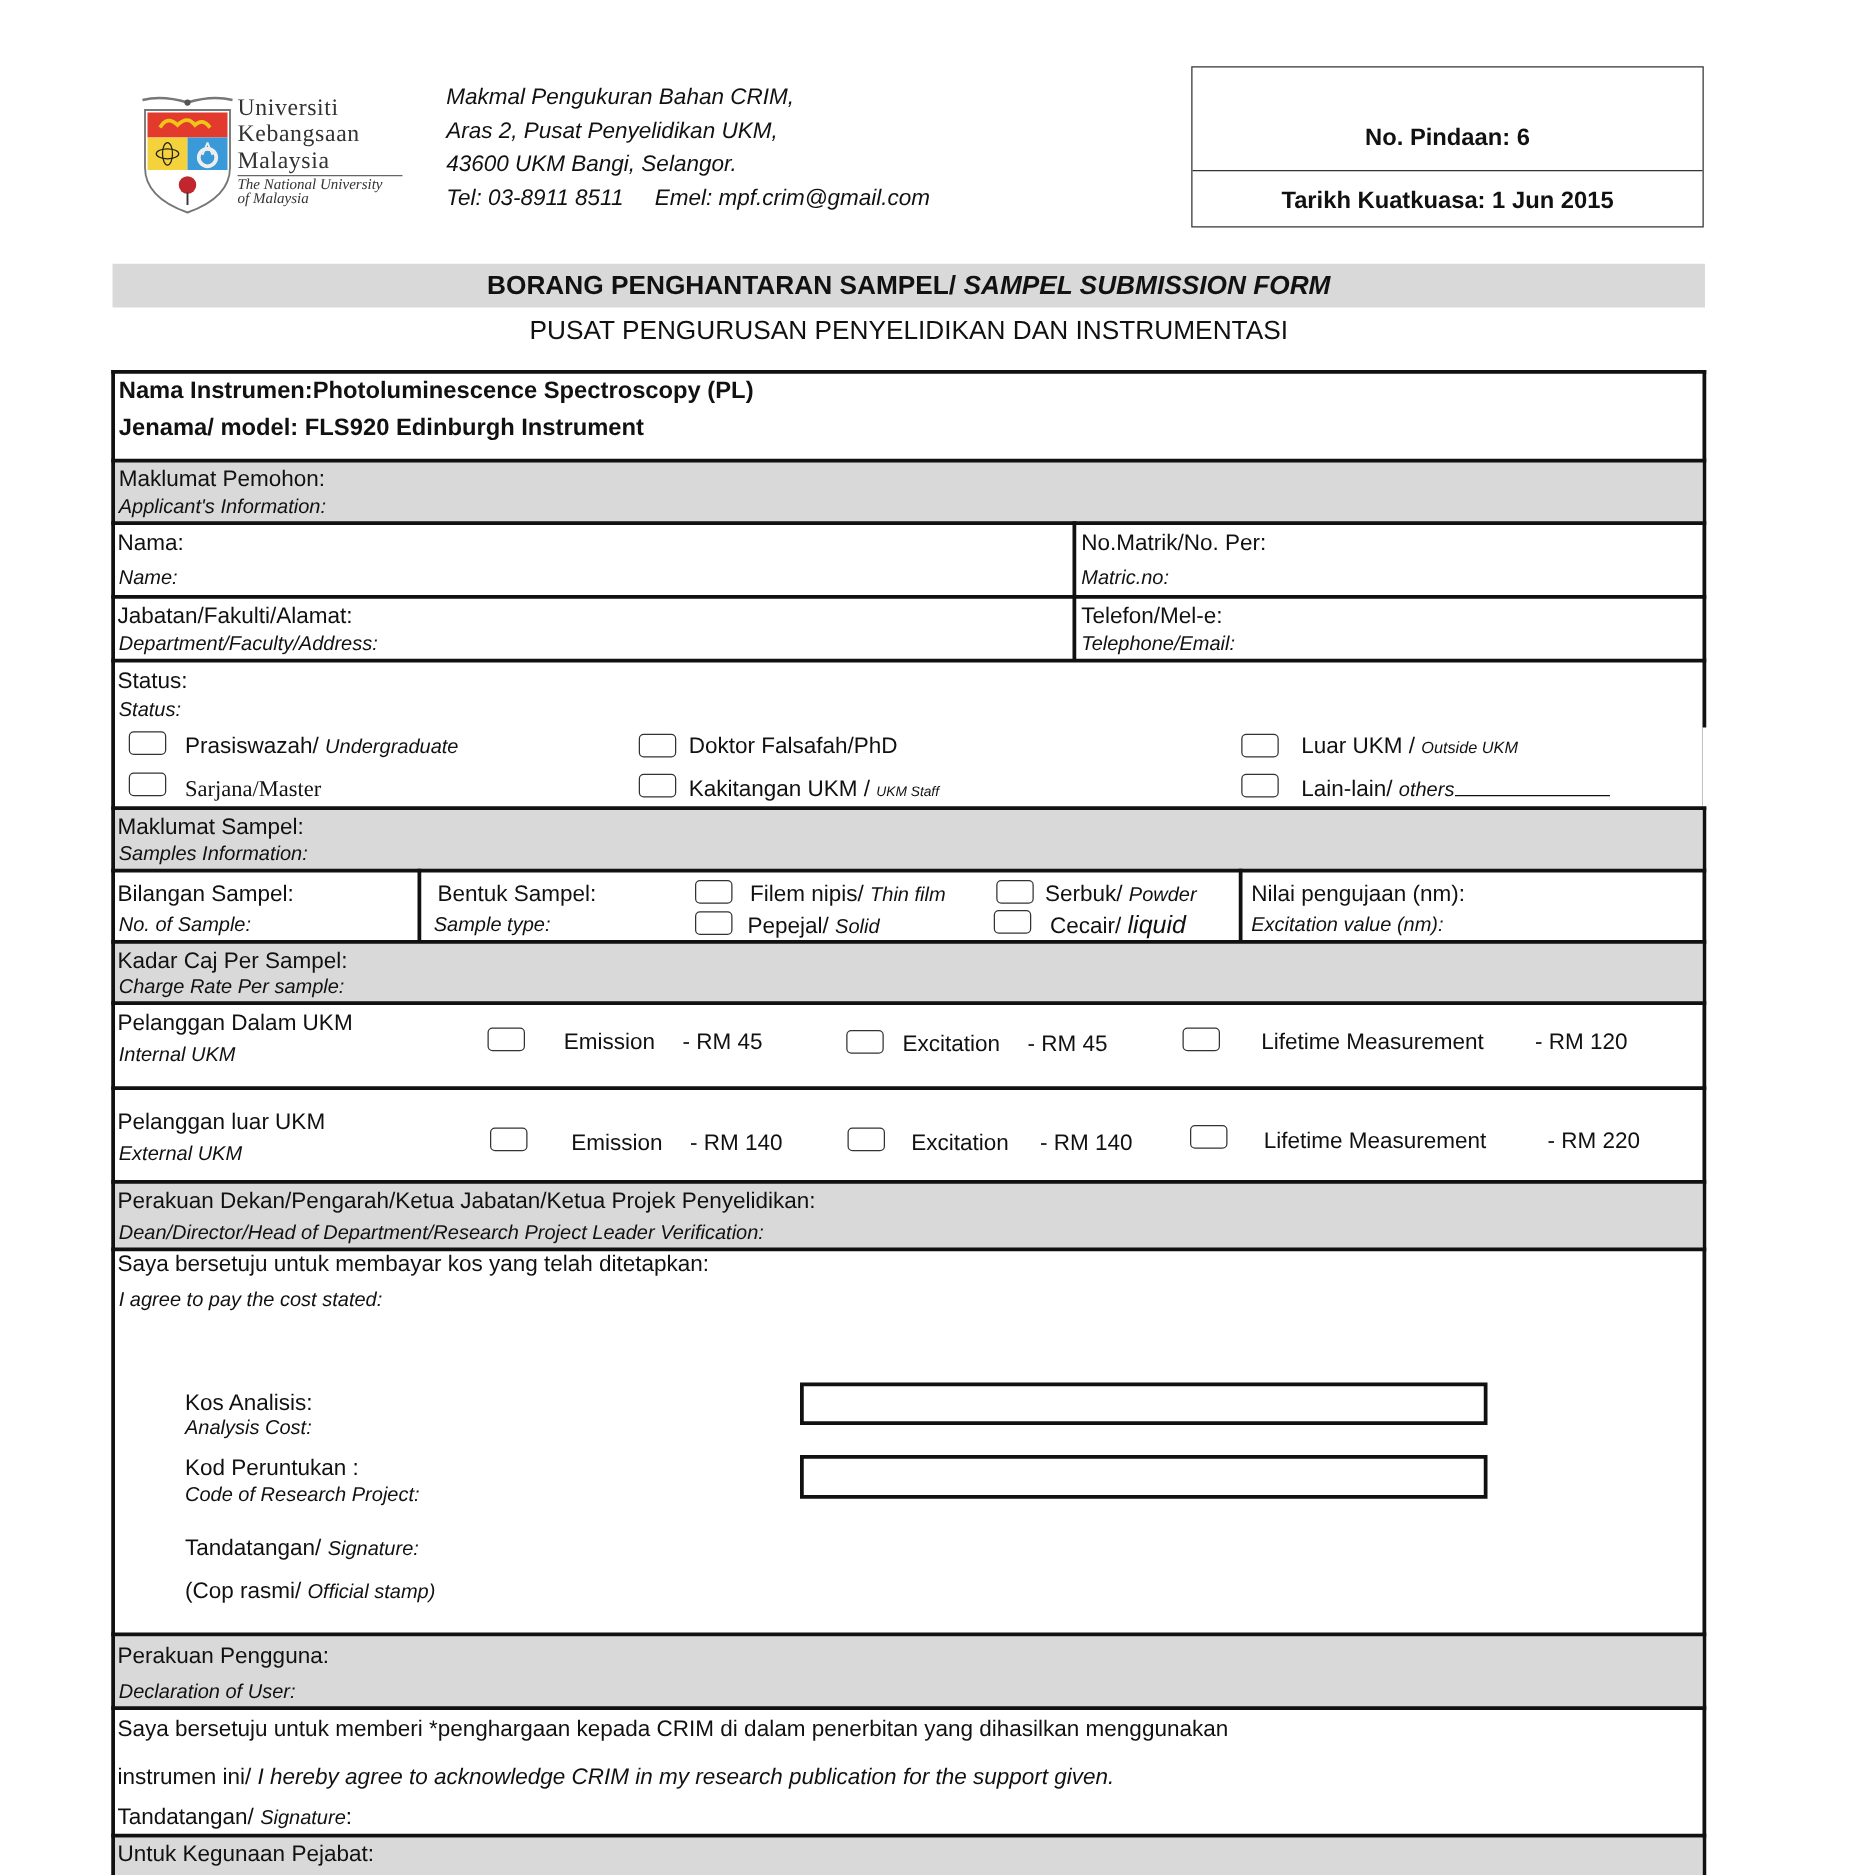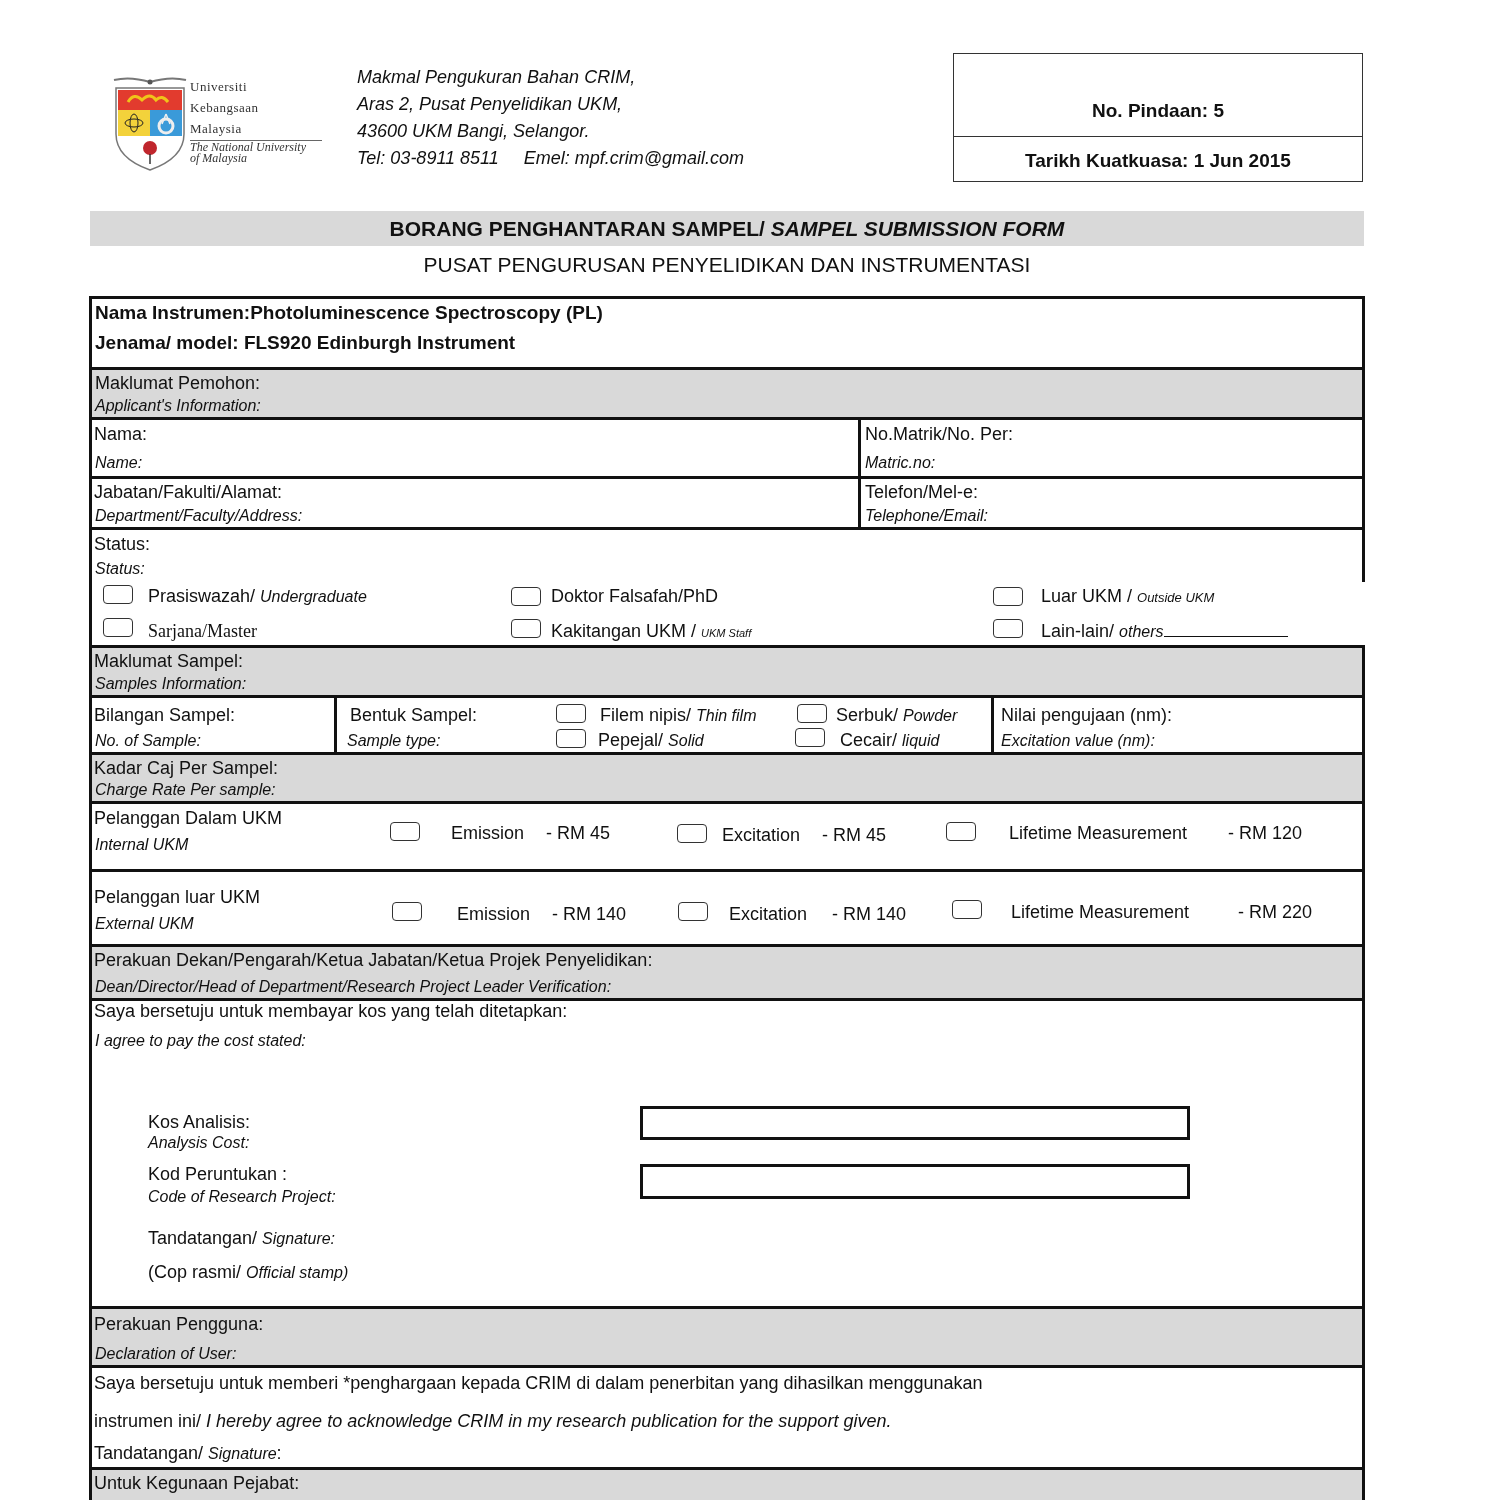--- a/index.html
+++ b/index.html
@@ -4,21 +4,21 @@
 <style>
   * { box-sizing: border-box; margin: 0; padding: 0; }
   html, body { width: 1500px; height: 1500px; background: #ffffff; overflow: hidden; }
   body { position: relative; font-family: "Liberation Sans", sans-serif; color: #111; }
   .abs { position: absolute; }
   .it { font-style: italic; }
 
   
   .logo { left: 110px; top: 76px; width: 220px; height: 96px; }
   .logo-text { left: 190px; top: 76px; font-family: "Liberation Serif", serif; color: #333; }
-  .logo-text .big { font-size: 13px; line-height: 21px; letter-spacing: 0.5px; }
+  .logo-text .big { font-size: 19px; line-height: 21px; letter-spacing: 0.5px; }
   .logo-text .rule { width: 132px; border-top: 1px solid #666; margin: 1px 0 1px 0; }
   .logo-text .sub { font-size: 12px; line-height: 11px; font-style: italic; color: #333; }
 
   .address { left: 357px; top: 64px; font-size: 18px; line-height: 27px; font-style: italic; color: #111; }
 
   .docbox { left: 953px; top: 53px; width: 410px; height: 129px; border: 1px solid #333; }
   .docbox .row { position: absolute; left: 0; right: 0; text-align: center; font-weight: bold; font-size: 19px; }
   .docbox .r1 { top: 0; height: 30px; line-height: 30px; border-bottom: 1px solid #333; }
   .docbox .r2 { top: 30px; height: 53px; line-height: 53px; border-bottom: 1px solid #333; }
   .docbox .r3 { top: 83px; height: 45px; line-height: 48px; }
@@ -72,21 +72,21 @@
 </div>
 
 <div class="abs address">
   <div>Makmal Pengukuran Bahan CRIM,</div>
   <div>Aras 2, Pusat Penyelidikan UKM,</div>
   <div>43600 UKM Bangi, Selangor.</div>
   <div style="white-space:pre">Tel: 03-8911 8511     Emel: mpf.crim@gmail.com</div>
 </div>
 
 <div class="abs docbox">
-  <div class="row r2">No. Pindaan: 5</div>
+  <div class="row r2">No. Pindaan: 6</div>
   <div class="row r3">Tarikh Kuatkuasa: 1 Jun 2015</div>
 </div>
 
 <div class="abs title-bar">
   <span>BORANG PENGHANTARAN SAMPEL/ </span><span class="en">SAMPEL SUBMISSION FORM</span>
 </div>
 <div class="abs subtitle">PUSAT PENGURUSAN PENYELIDIKAN DAN INSTRUMENTASI</div>
 
 <div class="abs frame"></div>
 
@@ -175,21 +175,21 @@
 <div class="cb" style="left:556px;top:704px;"></div>
 <div class="lbl" style="left:600px;top:704px;"><span>Filem nipis/ </span><span class="it" style="font-size:16px">Thin film</span></div>
 
 <div class="cb" style="left:556px;top:729px;"></div>
 <div class="lbl" style="left:598px;top:729px;"><span>Pepejal/ </span><span class="it" style="font-size:16px">Solid</span></div>
 
 <div class="cb" style="left:797px;top:704px;"></div>
 <div class="lbl" style="left:836px;top:704px;"><span>Serbuk/ </span><span class="it" style="font-size:16px">Powder</span></div>
 
 <div class="cb" style="left:795px;top:728px;"></div>
-<div class="lbl" style="left:840px;top:729px;"><span>Cecair/ </span><span class="it" style="font-size:16px">liquid</span></div>
+<div class="lbl" style="left:840px;top:729px;"><span>Cecair/ </span><span class="it" style="font-size:20px">liquid</span></div>
 
 <div class="lbl" style="left:1001px;top:704px;">Nilai pengujaan (nm):</div>
 <div class="sm" style="left:1001px;top:731px;">Excitation value (nm):</div>
 <div class="abs" style="left:1200px;top:698px;width:158px;height:52px;"></div>
 
 <div class="lbl" style="left:94px;top:757px;">Kadar Caj Per Sampel:</div>
 <div class="sm" style="left:95px;top:780px;">Charge Rate Per sample:</div>
 
 <div class="lbl" style="left:94px;top:807px;">Pelanggan Dalam UKM</div>
 <div class="sm" style="left:95px;top:835px;">Internal UKM</div>

